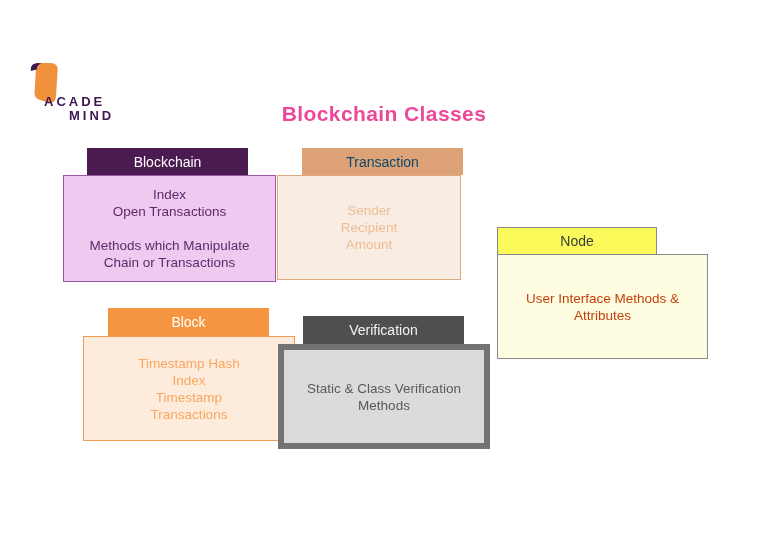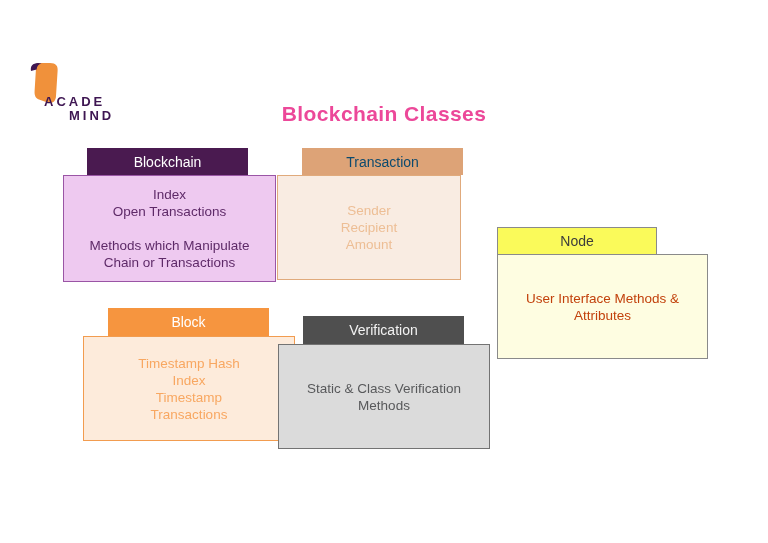--- a/index.html
+++ b/index.html
@@ -57,21 +57,21 @@
   #card-node { left: 497px; top: 227px; }
   #card-node .tab { width: 160px; background: #FAFA5A; border: 1px solid #8A8A8A; border-bottom: none; color: #3C3C3C; }
   #card-node .body { width: 211px; height: 105px; background: #FEFDE1; border: 1px solid #8A8A8A; color: #c2410c; }
 
   #card-block { left: 59px; top: 308px; padding-left: 24px; }
   #card-block .tab { margin-left: 25px; width: 161px; height: 28px; background: #F6953F; color: #FFFFFF; }
   #card-block .body { width: 212px; height: 105px; background: #FDEBDB; border: 1px solid #F29C4F; color: #F8A761; }
 
   #card-verification { left: 278px; top: 308px; }
   #card-verification .tab { margin-left: 25px; width: 161px; height: 28px; background: #4F4F4F; color: #F2F2F2; margin-top: 8px; }
-  #card-verification .body { width: 212px; height: 105px; background: #DBDBDB; border: 1px solid #737373; color: #58595B; }
+  #card-verification .body { width: 212px; height: 105px; background: #DBDBDB; border: 6px solid #737373; color: #58595B; }
 </style>
 </head>
 <body>
 
 <div class="logo">
   <span>
     <svg width="34" height="46" viewBox="0 0 34 46" aria-hidden="true">
       <path d="M9 3 L22 3 C28 3 30.2 6 29.6 11 L28 36 C27.7 42 24 44 19.5 42.5 L11 39.5 C7.5 38.3 6.3 35.5 6.6 31 L8 8 C8.2 5 8.4 3 9 3 Z" fill="#F0913B"></path>
       <path d="M10 3 C4.6 3.2 2.2 6 3 11 L8.6 9.6 C9 6 10.4 4.1 13.5 3.4 L10 3 Z" fill="#3E1652"></path>
     </svg>

